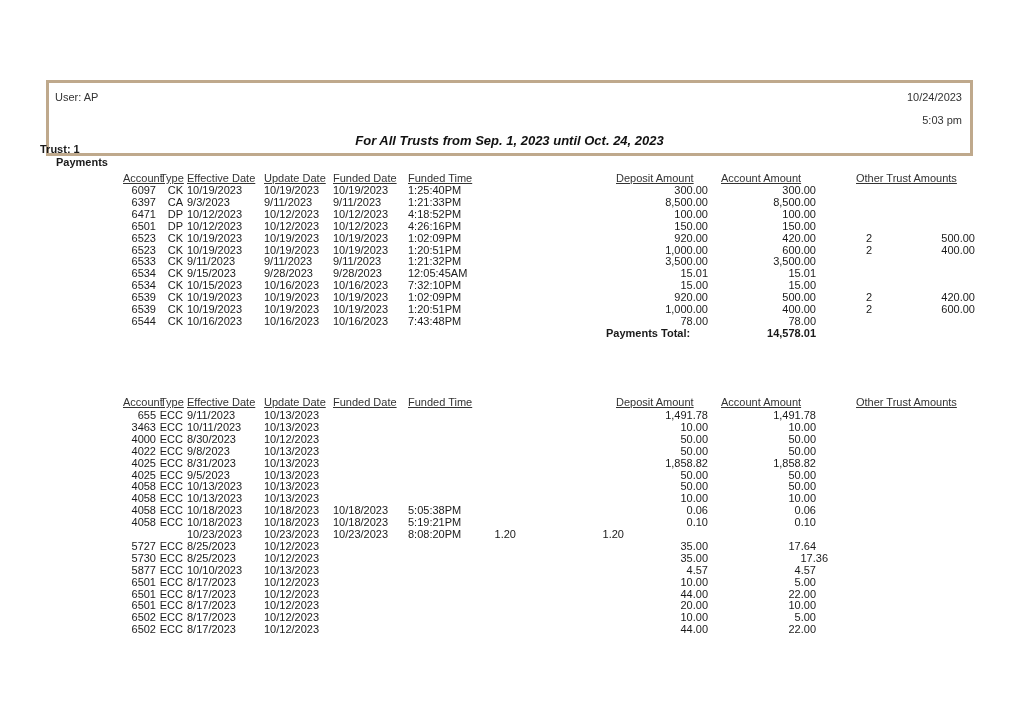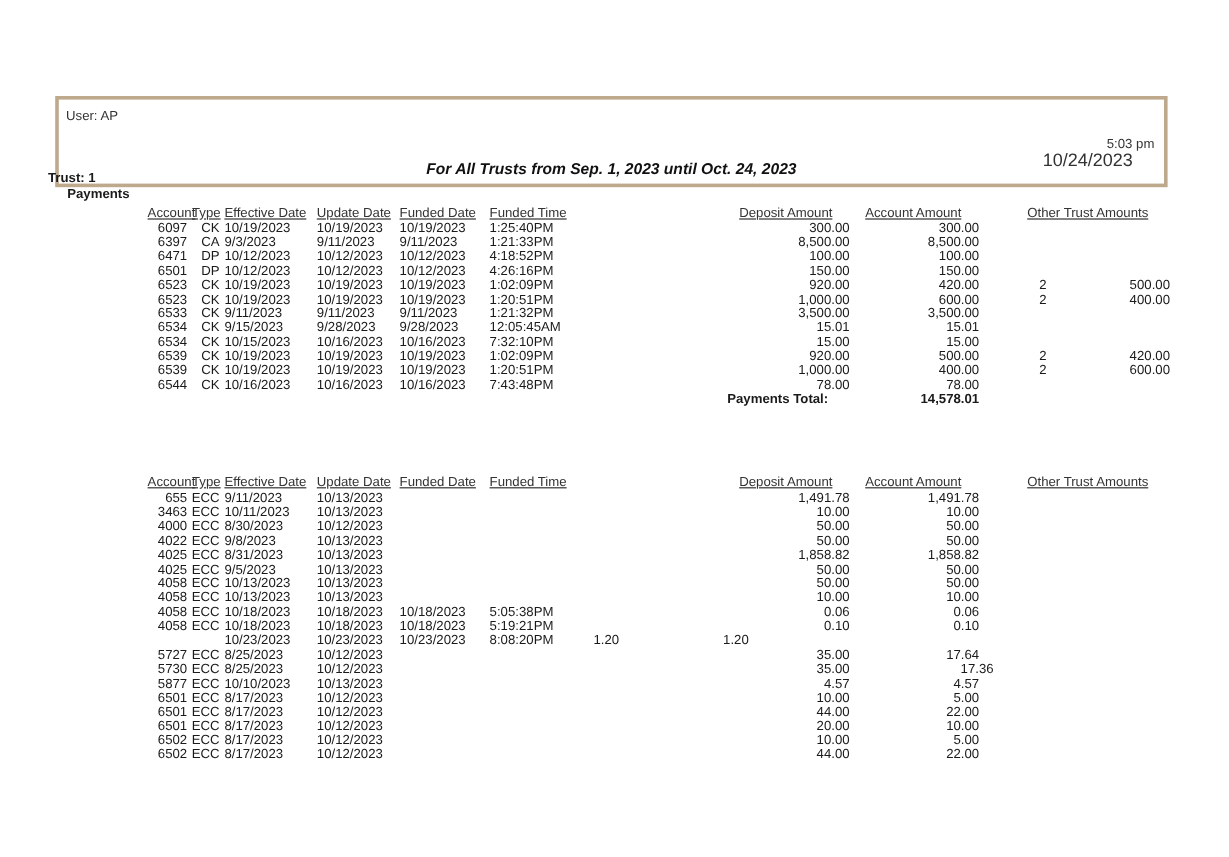--- a/index.html
+++ b/index.html
@@ -1,21 +1,21 @@
 <!DOCTYPE html>
 <html><head>
 <meta charset="utf-8">
 <style>
   html, body { margin: 0; padding: 0; background: #ffffff; }
   body { width: 1024px; height: 714px; position: relative; overflow: hidden;
          font-family: "Liberation Sans", sans-serif; color: #1a1a1a; }
   .header-box { position: absolute; left: 46px; top: 80px; width: 927px; height: 76px;
                 border: 3px solid #bfa98c; box-sizing: border-box; }
   .user { position: absolute; left: 6px; top: 8px; font-size: 11px; color: #333; }
-  .date { position: absolute; right: 26px; top: 8px; font-size: 15px; color: #333; margin-top: 34px; }
+  .date { position: absolute; right: 8px; top: 8px; font-size: 11px; color: #333; }
   .time { position: absolute; right: 8px; top: 31px; font-size: 11px; color: #333; }
   .title { position: absolute; left: 0; right: 0; top: 18px; text-align: center;
            font-size: 22px; font-weight: bold; font-style: italic; color: #111; }
   .subtitle { position: absolute; left: 0; right: 0; top: 50px; text-align: center;
               font-size: 13px; font-weight: bold; font-style: italic; color: #111; }
   .trust { position: absolute; left: 40px; top: 143px; font-size: 11px; font-weight: bold; }
   .section { position: absolute; left: 56px; top: 156px; font-size: 11px; font-weight: bold; }
   .row { position: absolute; left: 0; height: 13px; font-size: 11px; line-height: 13px; white-space: nowrap; }
   .cell { position: absolute; top: 0; }
   .hdr .cell { text-decoration: underline; color: #333; }

